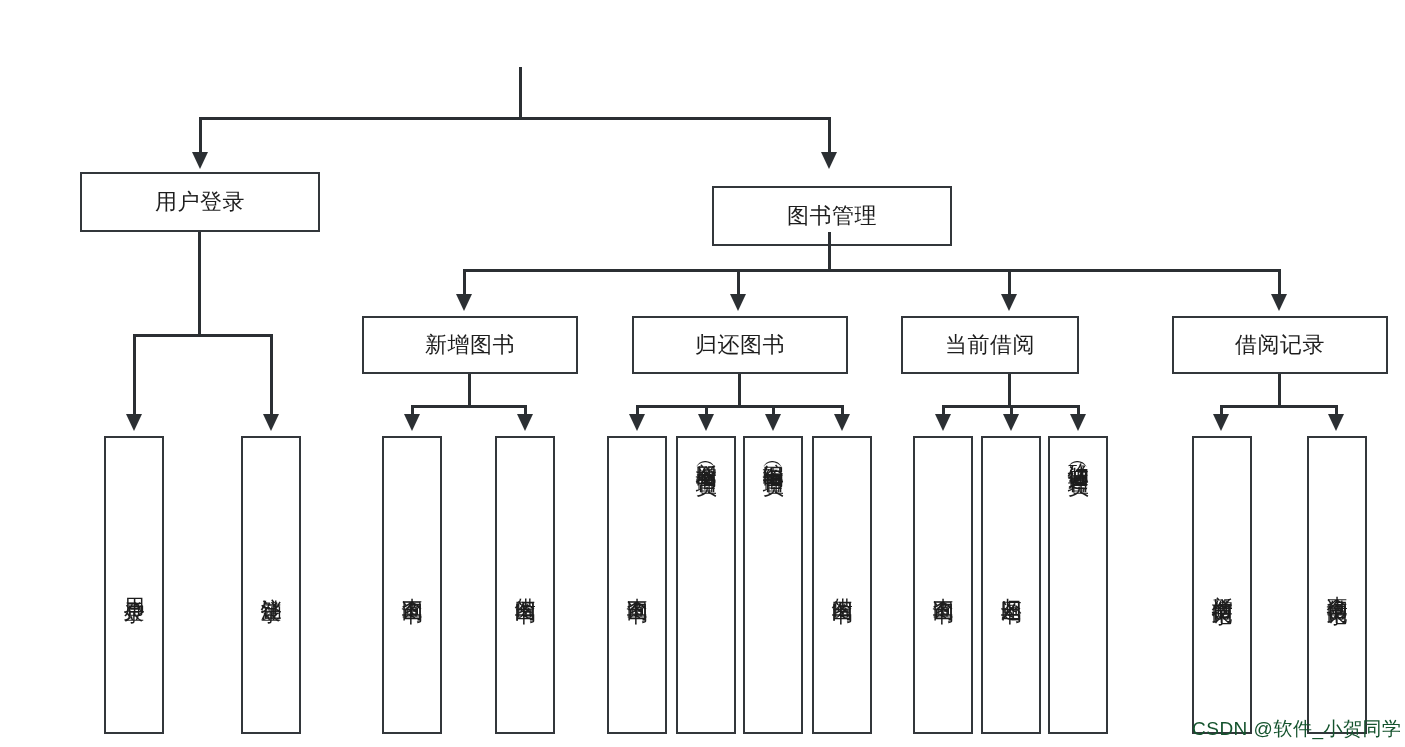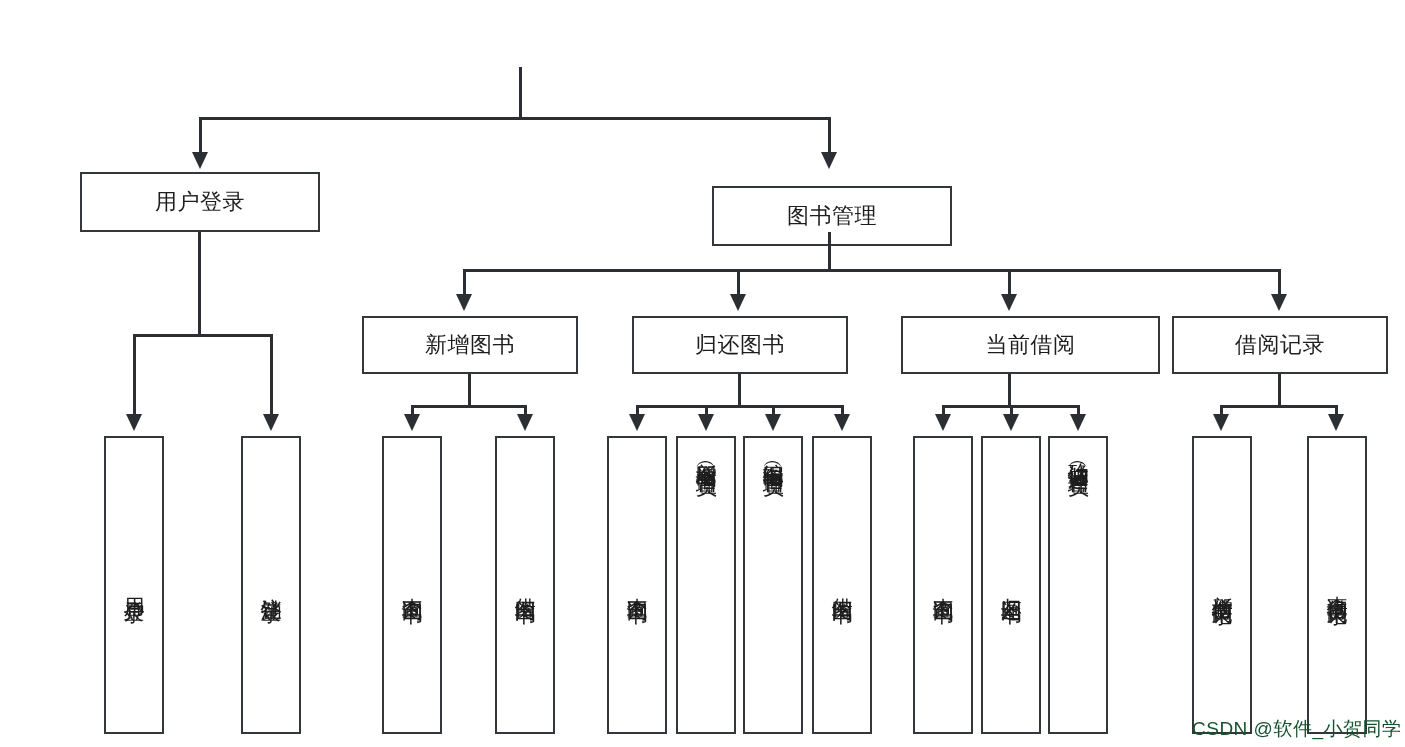--- a/index.html
+++ b/index.html
@@ -130,21 +130,21 @@
   <div class="arrow" style="left:1001px; top:294px;"></div>
   <div class="vline" style="left:1278px; top:269px; width:3px; height:27px;"></div>
   <div class="arrow" style="left:1271px; top:294px;"></div>
 
   <div class="node h" style="left:362px; top:316px; width:216px; height:58px;">
     <span class="label">新增图书</span>
   </div>
   <div class="node h" style="left:632px; top:316px; width:216px; height:58px;">
     <span class="label">归还图书</span>
   </div>
-  <div class="node h" style="left:901px; top:316px; width:259px; height:58px;">
+  <div class="node h" style="left:901px; top:316px; width:178px; height:58px;">
     <span class="label">当前借阅</span>
   </div>
   <div class="node h" style="left:1172px; top:316px; width:216px; height:58px;align-items:center;">
     <span class="label">借阅记录</span>
   </div>
 
   <div class="vline" style="left:468px; top:374px; width:3px; height:34px;"></div>
   <div class="hline" style="left:411px; top:405px; width:116px; height:3px;"></div>
   <div class="vline" style="left:411px; top:405px; width:3px; height:14px;"></div>
   <div class="arrow" style="left:404px; top:414px;"></div>

